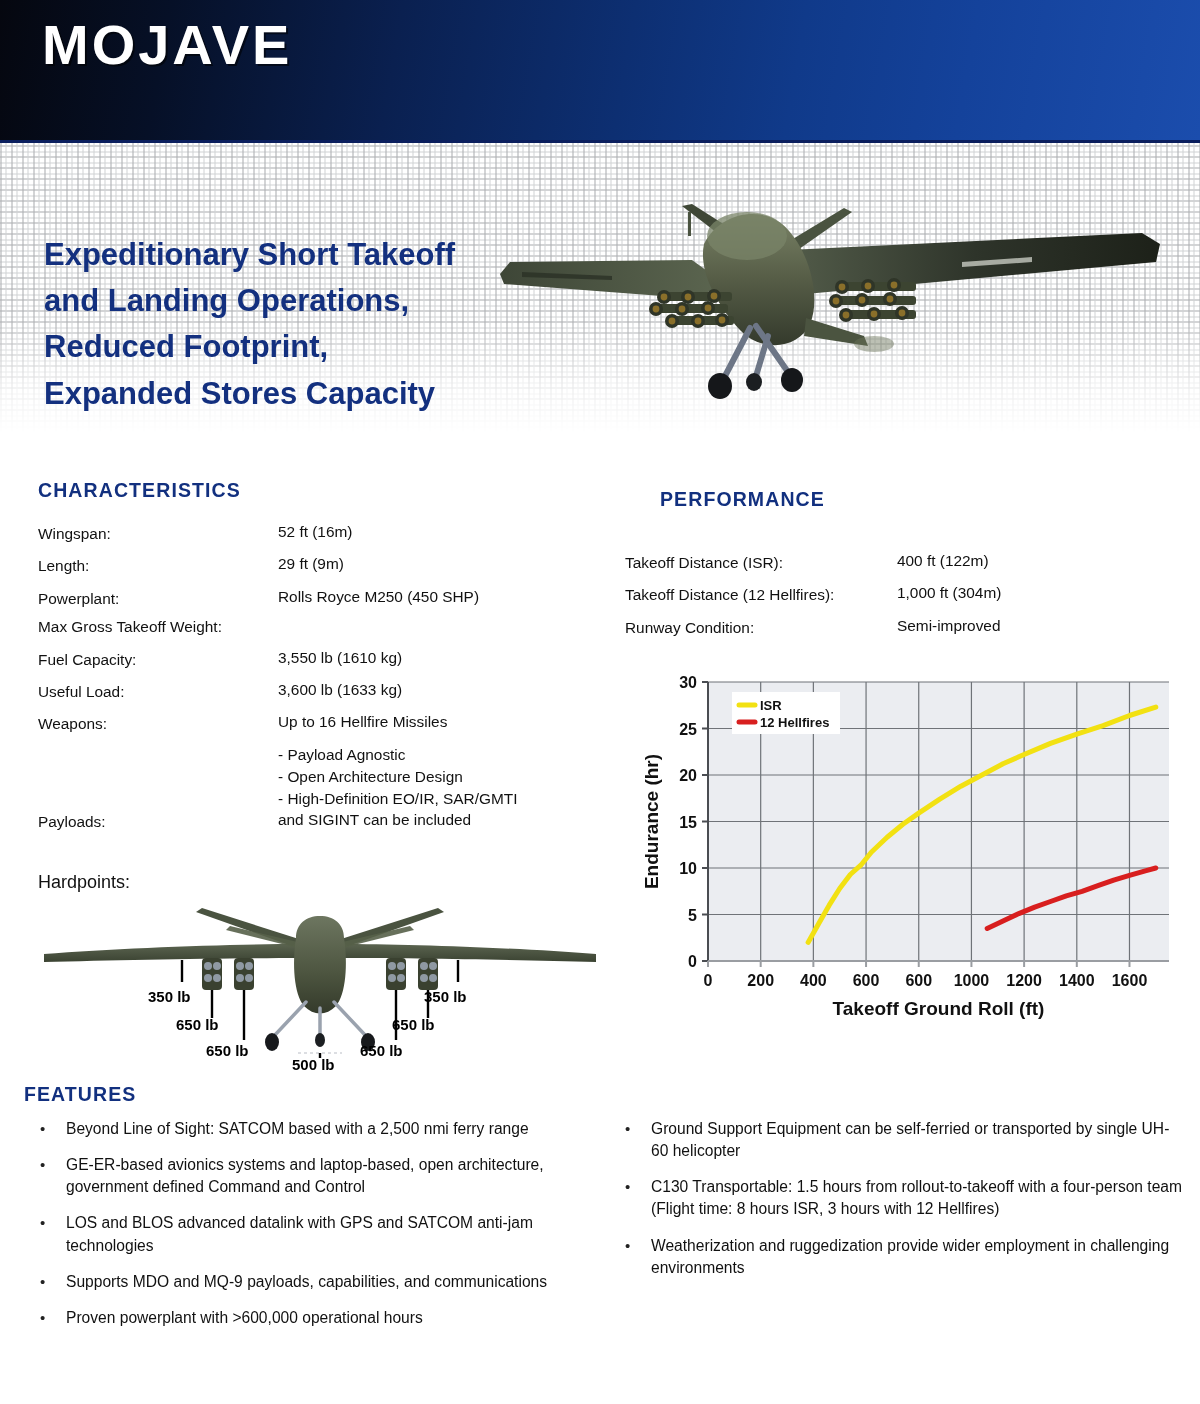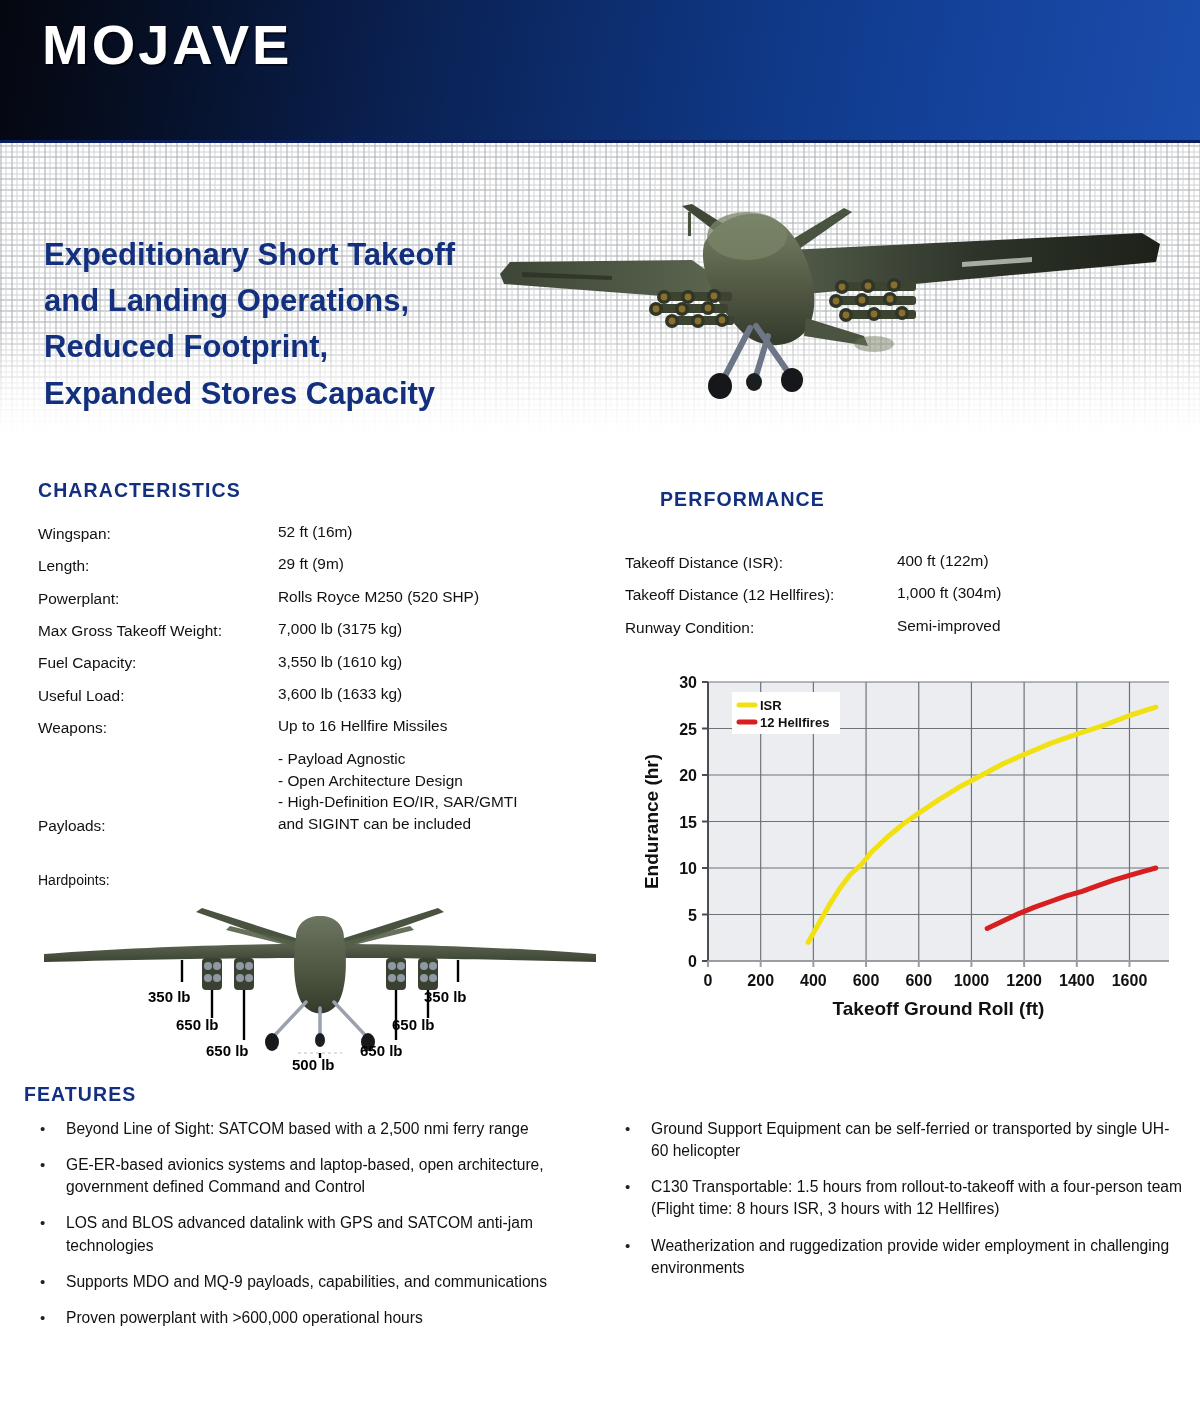--- a/index.html
+++ b/index.html
@@ -71,21 +71,21 @@
   .spec { position: absolute; font-size: 15.4px; color: #111; }
   #characteristics-table { left: 38px; top: 521px; width: 560px; }
   #performance-table     { left: 625px; top: 521px; width: 560px; margin-top: 29px; }
   .spec-row { display: flex; align-items: flex-end; margin-bottom: 10.5px; }
   #characteristics-table .spec-label { width: 240px; flex: 0 0 240px; }
   #performance-table .spec-label { width: 272px; flex: 0 0 272px; }
   .spec-value { flex: 1 1 auto; white-space: pre-line; line-height: 1.42; }
 
   
   #hardpoints-label {
-    position: absolute; left: 38px; top: 872px; font-size: 14px; color: #111;
+    position: absolute; left: 38px; top: 872px; font-size: 18px; color: #111;
   }
   #hardpoints-figure { position: absolute; left: 30px; top: 890px; width: 580px; height: 180px; }
 
   
   #endurance-chart { position: absolute; left: 640px; top: 668px; width: 545px; height: 355px; }
 
   
   .feat-col { position: absolute; font-size: 15.6px; color: #111; line-height: 1.42; }
   #features-left  { left: 40px;  top: 1118px; width: 510px; }
   #features-right { left: 625px; top: 1118px; width: 560px; }
@@ -214,25 +214,24 @@
       <div class="spec-row">
         <div class="spec-label">Wingspan:</div>
         <div class="spec-value">52 ft (16m)</div>
       </div>
       <div class="spec-row">
         <div class="spec-label">Length:</div>
         <div class="spec-value">29 ft (9m)</div>
       </div>
       <div class="spec-row">
         <div class="spec-label">Powerplant:</div>
-        <div class="spec-value">Rolls Royce M250 (520 SHP)</div>
+        <div class="spec-value">Rolls Royce M250 (450 SHP)</div>
       </div>
       <div class="spec-row">
         <div class="spec-label">Max Gross Takeoff Weight:</div>
-        <div class="spec-value">7,000 lb (3175 kg)</div>
       </div>
       <div class="spec-row">
         <div class="spec-label">Fuel Capacity:</div>
         <div class="spec-value">3,550 lb (1610 kg)</div>
       </div>
       <div class="spec-row">
         <div class="spec-label">Useful Load:</div>
         <div class="spec-value">3,600 lb (1633 kg)</div>
       </div>
       <div class="spec-row">

